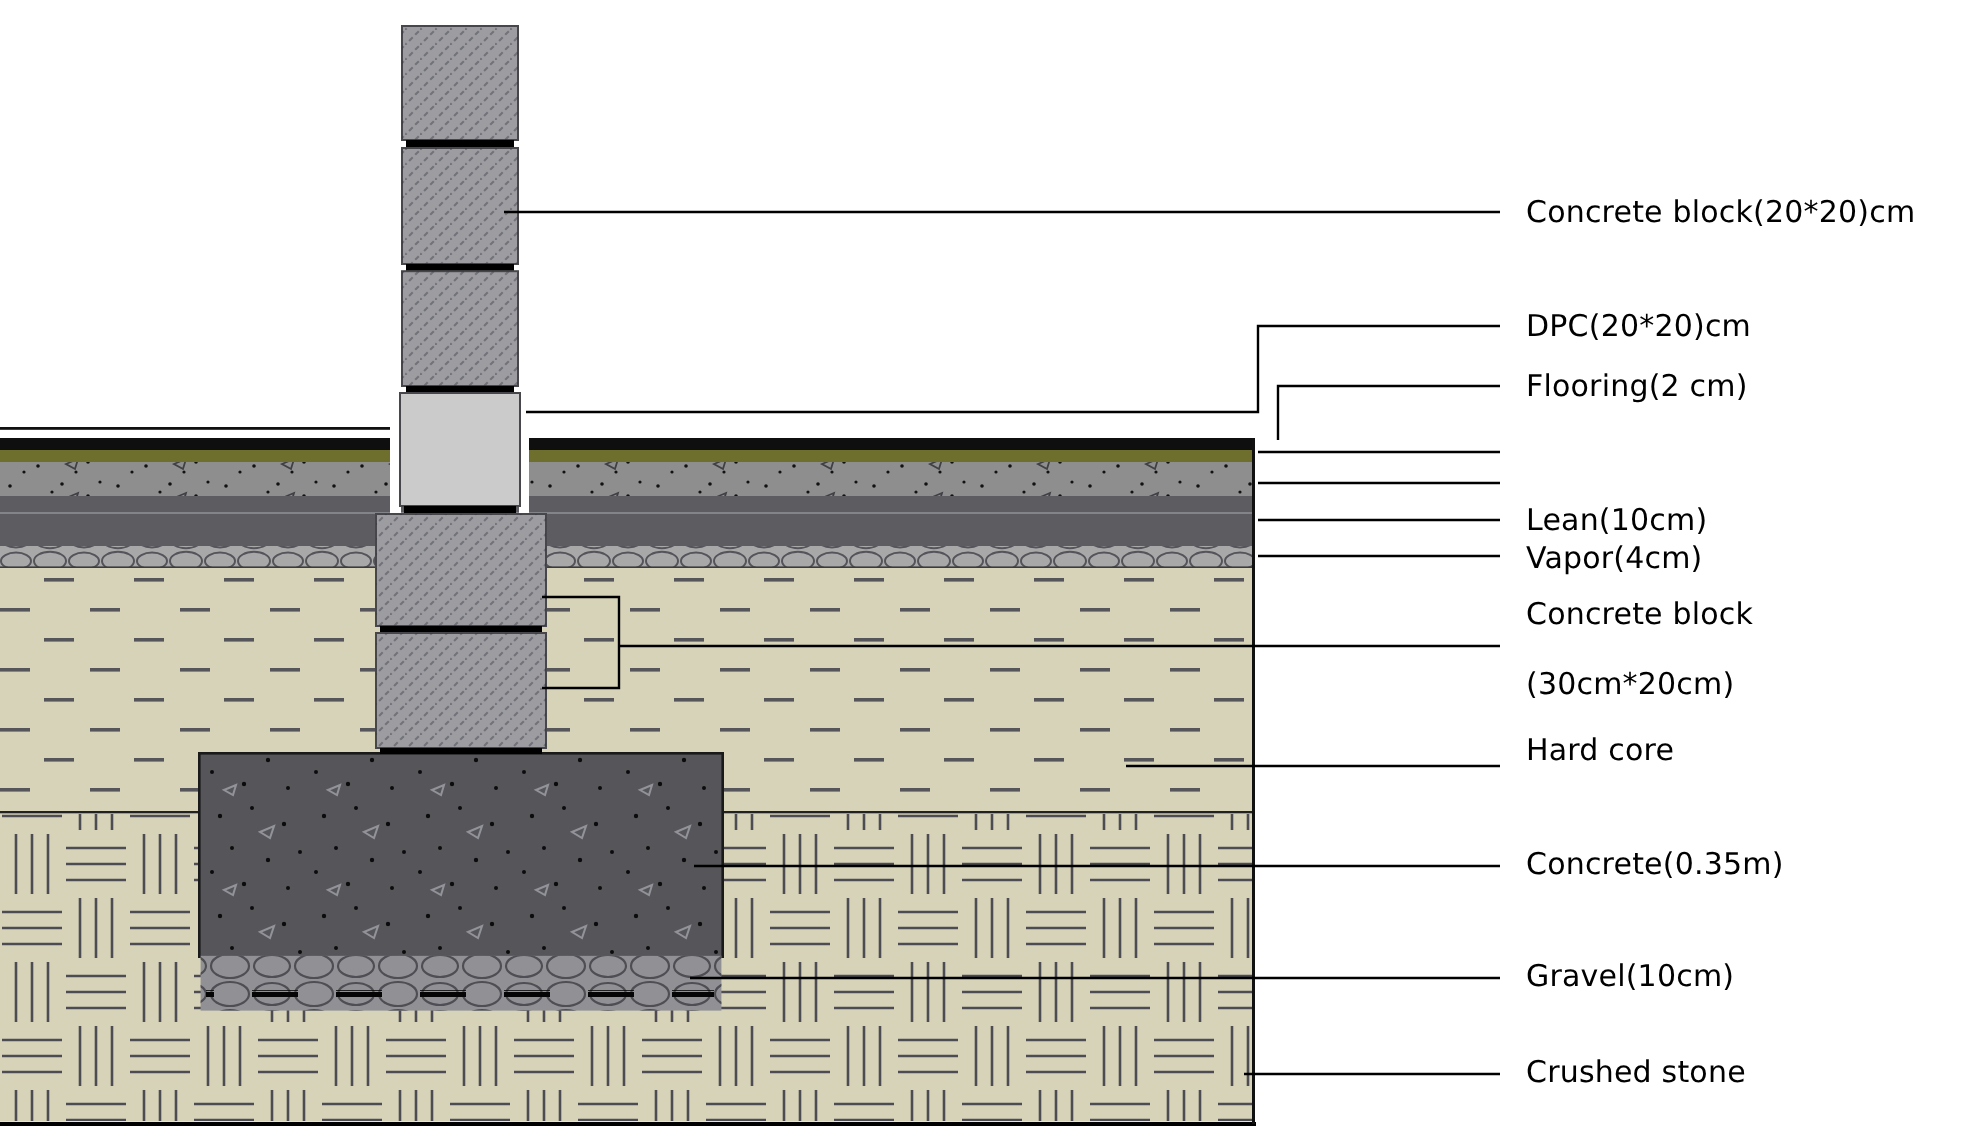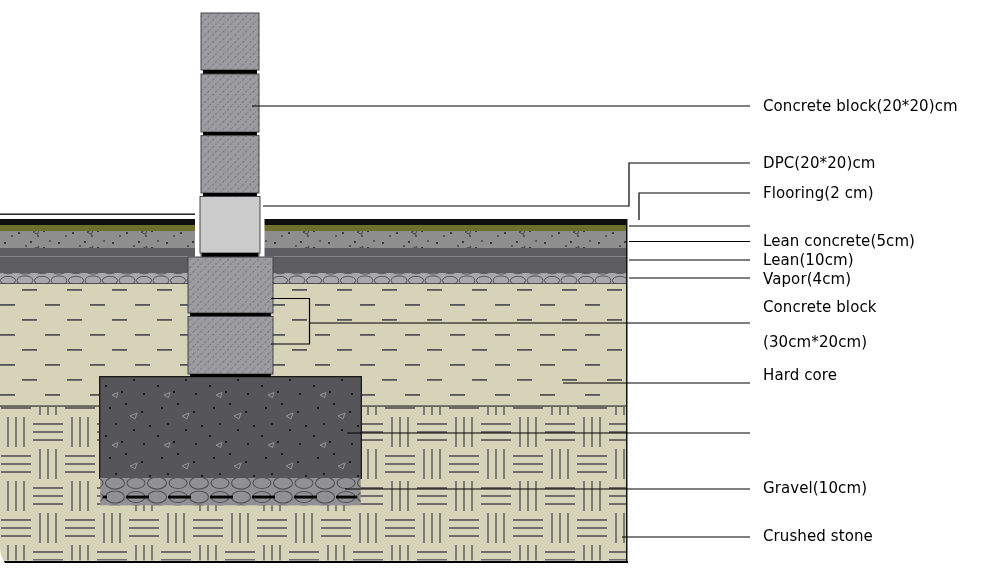--- a/index.html
+++ b/index.html
@@ -2,21 +2,20 @@
 <html><head>
 <meta charset="utf-8">
 <style>
   html,body{margin:0;padding:0;background:#ffffff;}
   .canvas{
     position:relative;
     width:987px;height:573px;
     background:#ffffff;
     overflow:hidden;
     font-family:"DejaVu Sans","Liberation Sans",sans-serif;
-    border-radius:25px;
   }
   .canvas svg{position:absolute;left:0;top:0;}
   .callout{
     position:absolute;
     left:763px;
     height:19px;line-height:19px;
     font-size:15px;
     color:#000000;
     white-space:nowrap;
     letter-spacing:0.1px;
@@ -154,22 +153,22 @@
       <line x1="563" y1="383" x2="750" y2="383"></line>
       <line x1="347" y1="433" x2="750" y2="433"></line>
       <line x1="345" y1="489" x2="750" y2="489"></line>
       <line x1="622" y1="537" x2="750" y2="537"></line>
     </g>
   </svg>
 
   <div class="callout" style="top:97px">Concrete block(20*20)cm</div>
   <div class="callout" style="top:154px">DPC(20*20)cm</div>
   <div class="callout" style="top:184px">Flooring(2 cm)</div>
-  <div class="callout" style="top:232px">Lean concrete(5cm)</div>
   <div class="callout" style="top:251px">Lean(10cm)</div>
   <div class="callout" style="top:270px">Vapor(4cm)</div>
   <div class="callout" style="top:298px">Concrete block</div>
   <div class="callout" style="top:333px">(30cm*20cm)</div>
   <div class="callout" style="top:366px">Hard core</div>
+  <div class="callout" style="top:423px">Concrete(0.35m)</div>
   <div class="callout" style="top:479px">Gravel(10cm)</div>
   <div class="callout" style="top:527px">Crushed stone</div>
 
 </div>
 
 </body></html>

